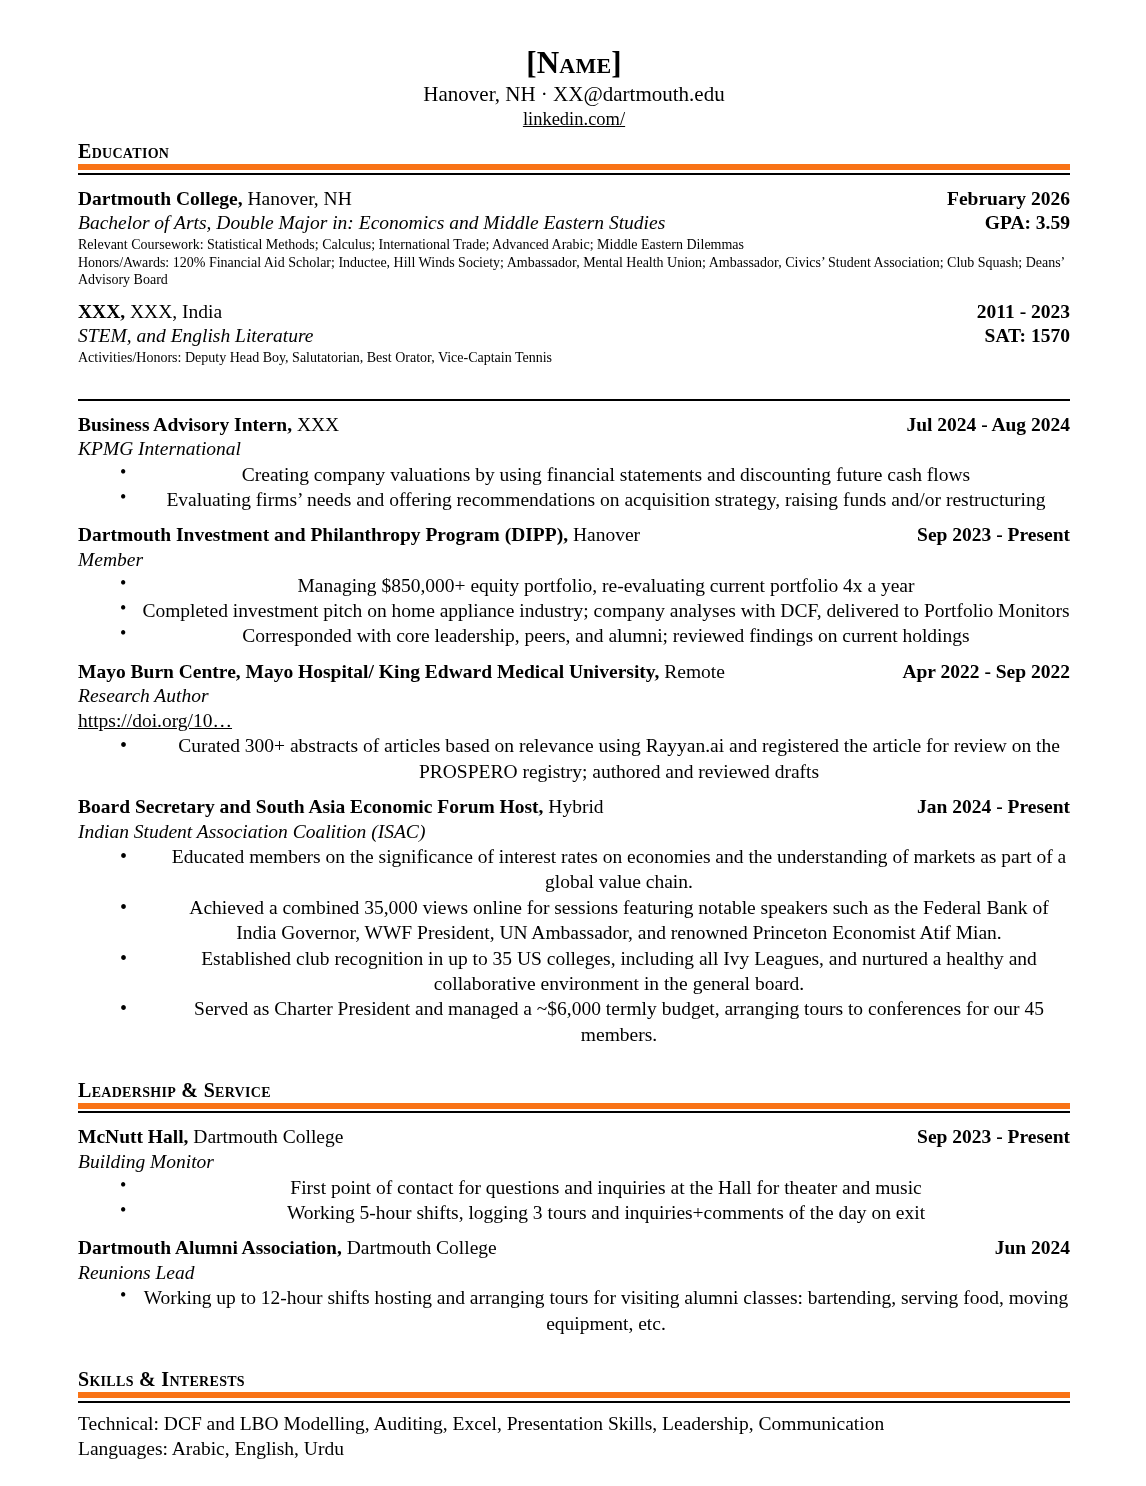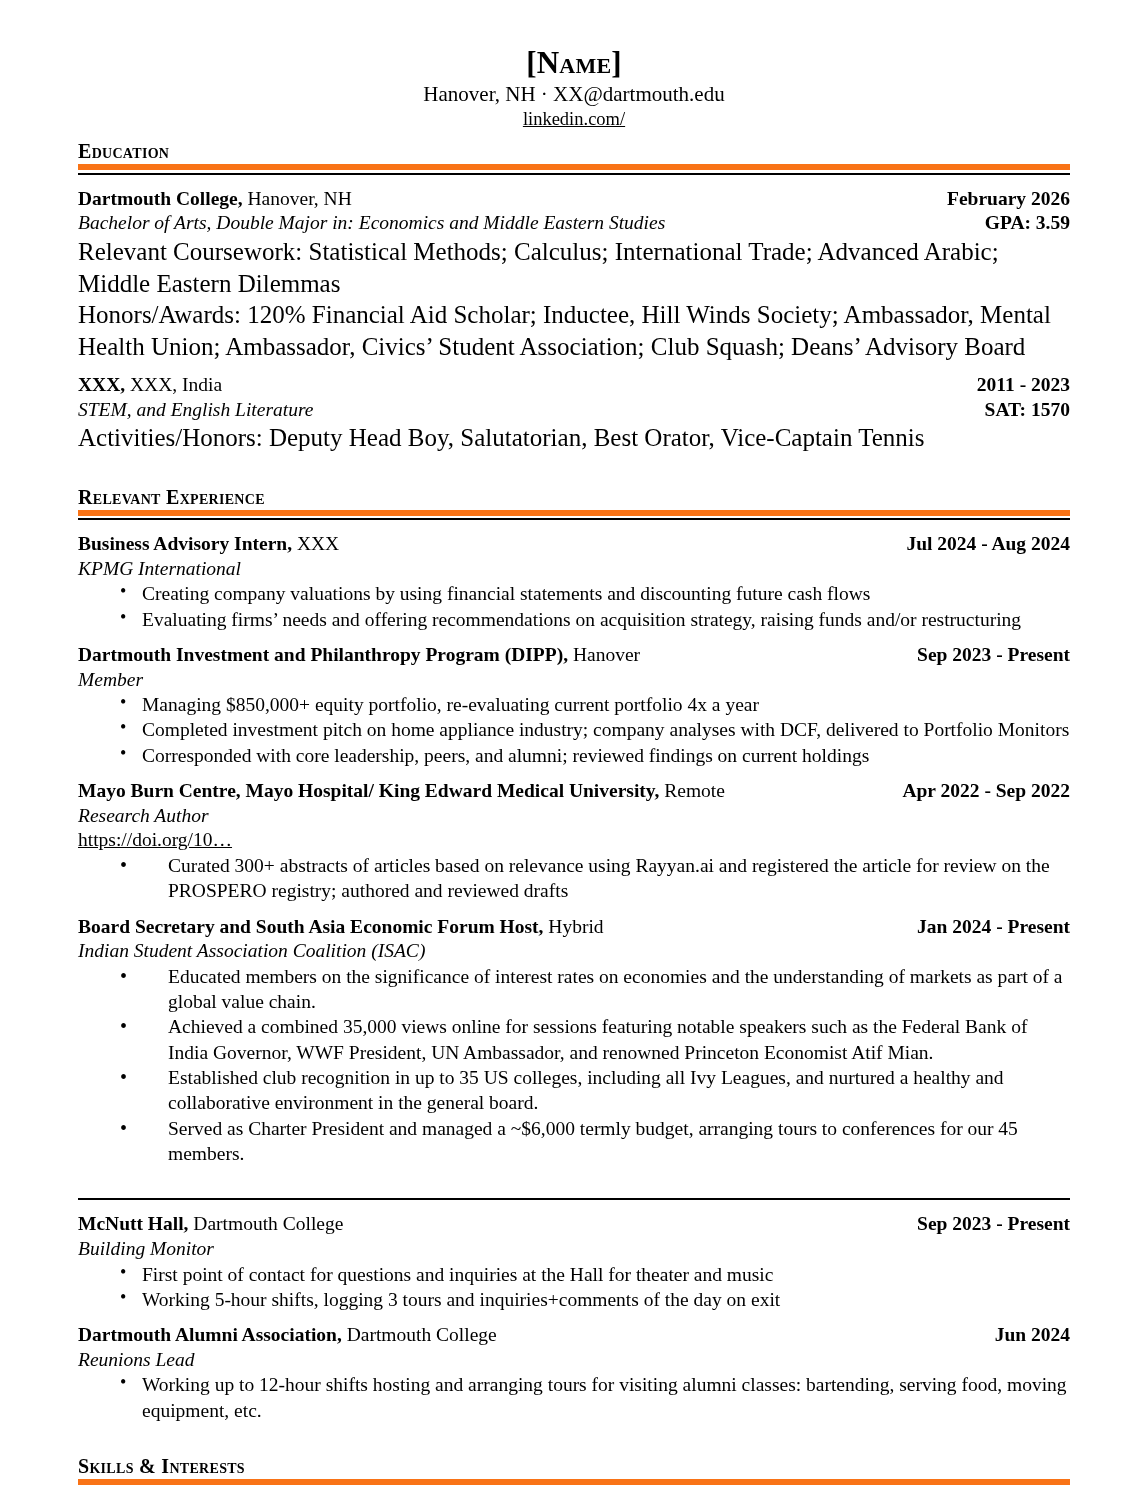--- a/index.html
+++ b/index.html
@@ -79,40 +79,41 @@
   }
   .entry-title { font-weight: bold; }
   .entry-title .reg { font-weight: normal; }
   .entry-date { font-weight: bold; white-space: nowrap; padding-left: 18px; }
   .entry-sub {
     font-style: italic;
     font-size: 19.5px;
     line-height: 1.26;
   }
   .entry-note {
-    font-size: 25px;
+    font-size: 14px;
     line-height: 1.26;
   }
   .entry-link {
     font-size: 19.5px;
     line-height: 1.26;
   }
 
   
   ul.bullets {
     list-style: none;
     margin: 0;
     padding: 0;
   }
   ul.bullets > li {
     position: relative;
     font-size: 19.5px;
     line-height: 1.3;
     padding-left: 22px;
     margin-left: 42px;
+    text-align: center;
   }
   ul.bullets > li::before {
     content: "\2022";
     position: absolute;
     left: 0;
     top: -1px;
     font-size: 18px;
   }
   
   ul.bullets.wide > li {
@@ -175,21 +176,20 @@
         <div class="entry-sub">STEM, and English Literature</div>
         <div class="entry-date">SAT: 1570</div>
       </div>
       <div class="entry-note">Activities/Honors: Deputy Head Boy, Salutatorian, Best Orator, Vice-Captain Tennis</div>
     </div>
   </div>
 
   <div class="gap-lg"></div>
 
   <div class="section">
-    <div class="section-head">Relevant Experience</div>
     <div class="section-rule"></div>
 
     <div class="entry first">
       <div class="entry-row">
         <div class="entry-title">
           <span>Business Advisory Intern,</span><span class="reg"> XXX</span>
         </div>
         <div class="entry-date">Jul 2024 - Aug 2024</div>
       </div>
       <div class="entry-sub">KPMG International</div>
@@ -243,20 +243,25 @@
         <li>Achieved a combined 35,000 views online for sessions featuring notable speakers such as the Federal Bank of India Governor, WWF President, UN Ambassador, and renowned Princeton Economist Atif Mian.</li>
         <li>Established club recognition in up to 35 US colleges, including all Ivy Leagues, and nurtured a healthy and collaborative environment in the general board.</li>
         <li>Served as Charter President and managed a ~$6,000 termly budget, arranging tours to conferences for our 45 members.</li>
       </ul>
     </div>
   </div>
 
   <div class="gap-lg"></div>
 
   <div class="section">
+    <div class="section-head">
+      <span>Leadership</span>
+      <span class="amp">&amp;</span>
+      <span>Service</span>
+    </div>
     <div class="section-rule"></div>
 
     <div class="entry first">
       <div class="entry-row">
         <div class="entry-title">
           <span>McNutt Hall,</span><span class="reg"> Dartmouth College</span>
         </div>
         <div class="entry-date">Sep 2023 - Present</div>
       </div>
       <div class="entry-sub">Building Monitor</div>

